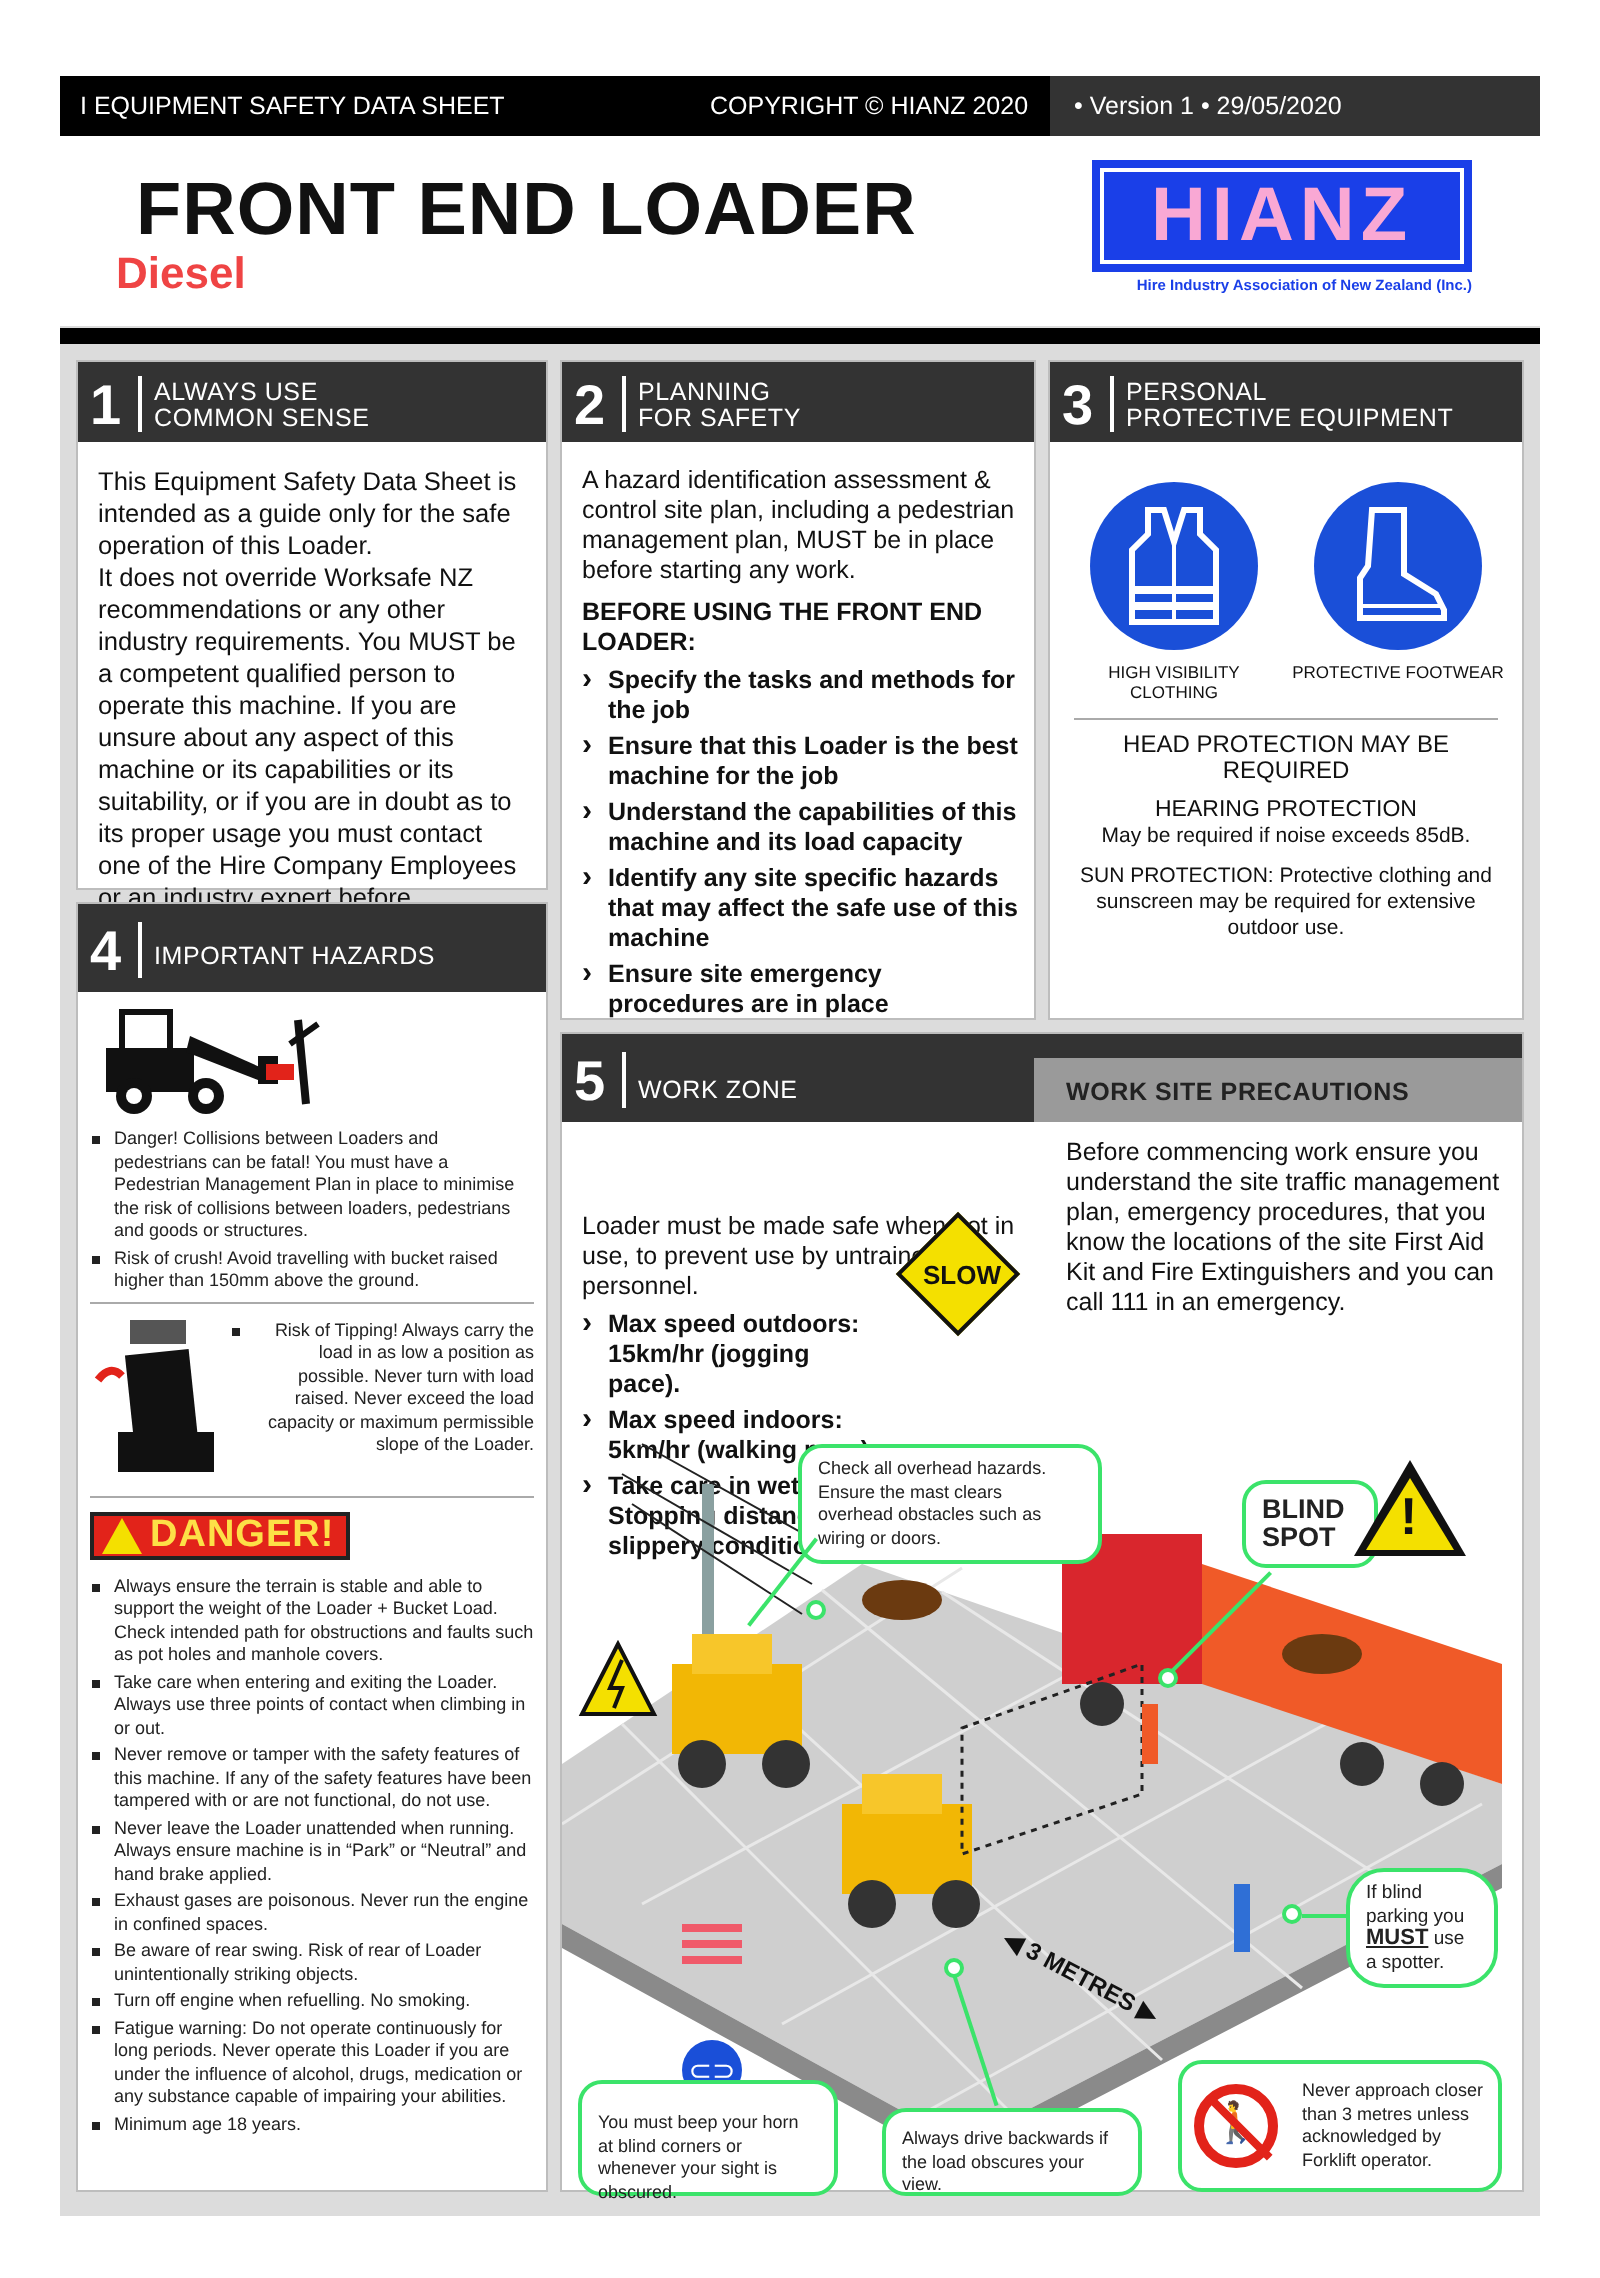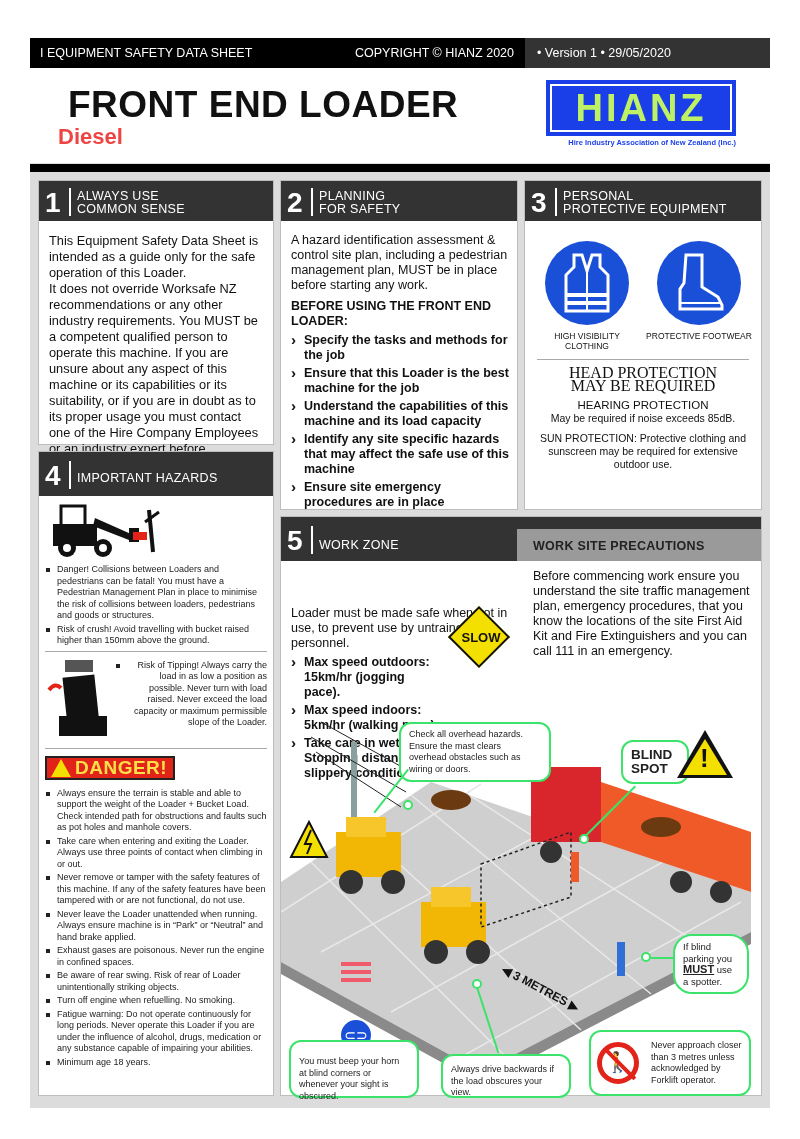--- a/index.html
+++ b/index.html
@@ -7,21 +7,21 @@
   body{font-family:"Liberation Sans",sans-serif;color:#111;position:relative;}
   .sheet{position:absolute;left:30px;top:38px;width:740px;height:1070px;background:#dcdcdc;}
   .topbar{position:absolute;left:0;top:0;width:740px;height:30px;background:#000;color:#fff;font-size:12.5px;display:flex;align-items:center;}
   .topbar .left{position:absolute;left:10px;top:8px;}
   .topbar .mid{position:absolute;left:325px;top:8px;}
   .topbar .right{position:absolute;left:495px;top:0;width:245px;height:30px;background:#333;padding:8px 0 0 12px;}
   .hero{position:absolute;left:0;top:30px;width:740px;height:95px;background:#fff;}
   .hero .title{position:absolute;left:28px;top:16px;font-size:37px;font-weight:bold;letter-spacing:0.5px;margin-left:10px;}
   .hero .sub{position:absolute;left:28px;top:56px;font-size:22px;font-weight:bold;color:#ef4444;}
   .logo{position:absolute;left:516px;top:12px;width:190px;}
-  .logo .box{width:190px;height:56px;background:#1a3fe8;border:2px solid #1a3fe8;outline:2px solid #fff;outline-offset:-6px;display:flex;align-items:center;justify-content:center;color:#bef264;font-weight:bold;font-size:38px;letter-spacing:3px;}
+  .logo .box{width:190px;height:56px;background:#1a3fe8;border:2px solid #1a3fe8;outline:2px solid #fff;outline-offset:-6px;display:flex;align-items:center;justify-content:center;color:#f9a8d4;font-weight:bold;font-size:38px;letter-spacing:3px;}
   .logo .tag{font-size:7.5px;color:#1a3fe8;font-weight:bold;text-align:right;margin-top:2px;}
   .blackrule{position:absolute;left:0;top:126px;width:740px;height:8px;background:#000;}
 
   .panel{position:absolute;background:#fff;border:1px solid #bdbdbd;}
   .phead{position:absolute;left:0;top:0;right:0;height:40px;background:#333;color:#fff;}
   .phead .num{position:absolute;left:6px;top:6px;font-size:28px;font-weight:bold;}
   .phead .bar{position:absolute;left:30px;top:7px;width:2px;height:28px;background:#fff;}
   .phead .lbl{position:absolute;left:38px;top:9px;font-size:12.5px;line-height:12.5px;letter-spacing:0.3px;}
   .phead .lbl.one{top:15px;}
   .pbody{position:absolute;left:10px;right:8px;top:50px;font-size:12.8px;line-height:16px;}
@@ -134,21 +134,21 @@
           <div class="circ">
             <svg width="54" height="60" viewBox="0 0 54 60">
                 <path d="M14 2 L30 2 L30 34 L46 44 L50 52 L50 56 L8 56 L8 36 L12 30 Z" fill="none" stroke="#fff" stroke-width="3"></path>
                 <line x1="8" y1="50" x2="50" y2="50" stroke="#fff" stroke-width="2"></line>
               </svg>
           </div>
           <div class="cap">PROTECTIVE FOOTWEAR</div>
         </div>
       </div>
       <div class="ppe-rule"></div>
-      <div class="ppe-text" style="font-size:16px;padding:0 30px;font-family:Liberation Serif, serif;">HEAD PROTECTION MAY BE REQUIRED</div>
+      <div class="ppe-text" style="font-size:12px;padding:0 30px;">HEAD PROTECTION MAY BE REQUIRED</div>
       <div class="ppe-text" style="margin-top:7px;font-size:11.5px;">HEARING PROTECTION</div>
       <div class="ppe-text" style="font-size:10.5px;">May be required if noise exceeds 85dB.</div>
       <div class="ppe-text" style="margin-top:7px;font-size:10.5px;padding:0 8px;">SUN PROTECTION: Protective clothing and sunscreen may be required for extensive outdoor use.</div>
     </div>
   </div>
 
   <div class="panel" style="left:8px;top:413px;width:236px;height:645px;">
     <div class="phead" style="height:44px;">
       <span class="num" style="top:8px;">4</span>
       <span class="bar" style="top:9px;"></span>

